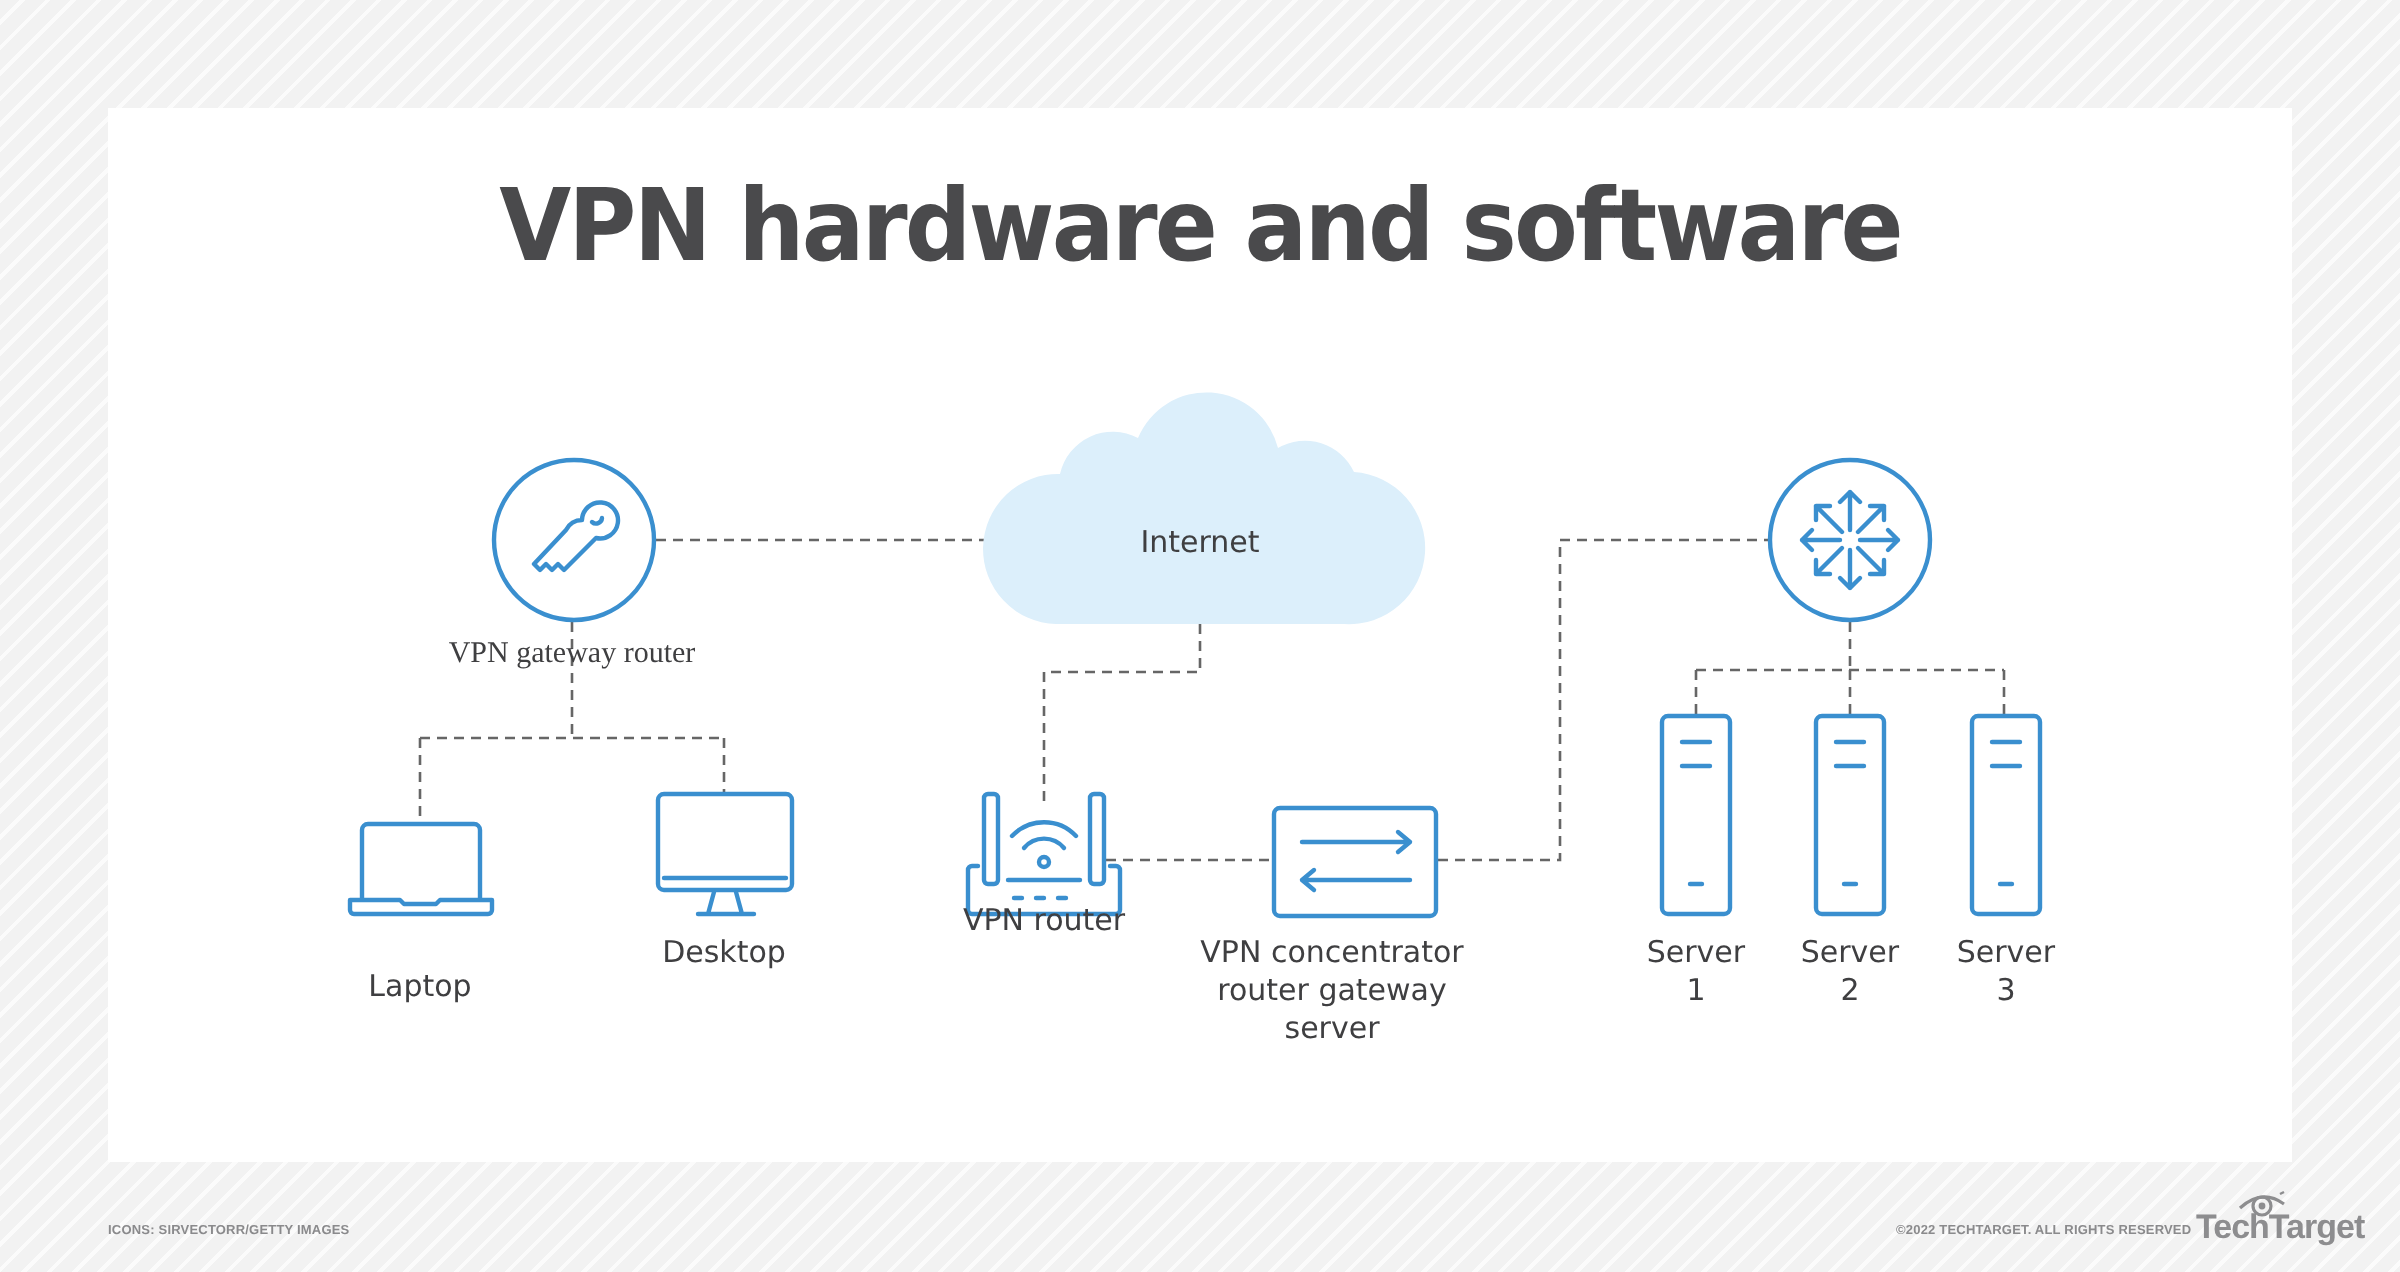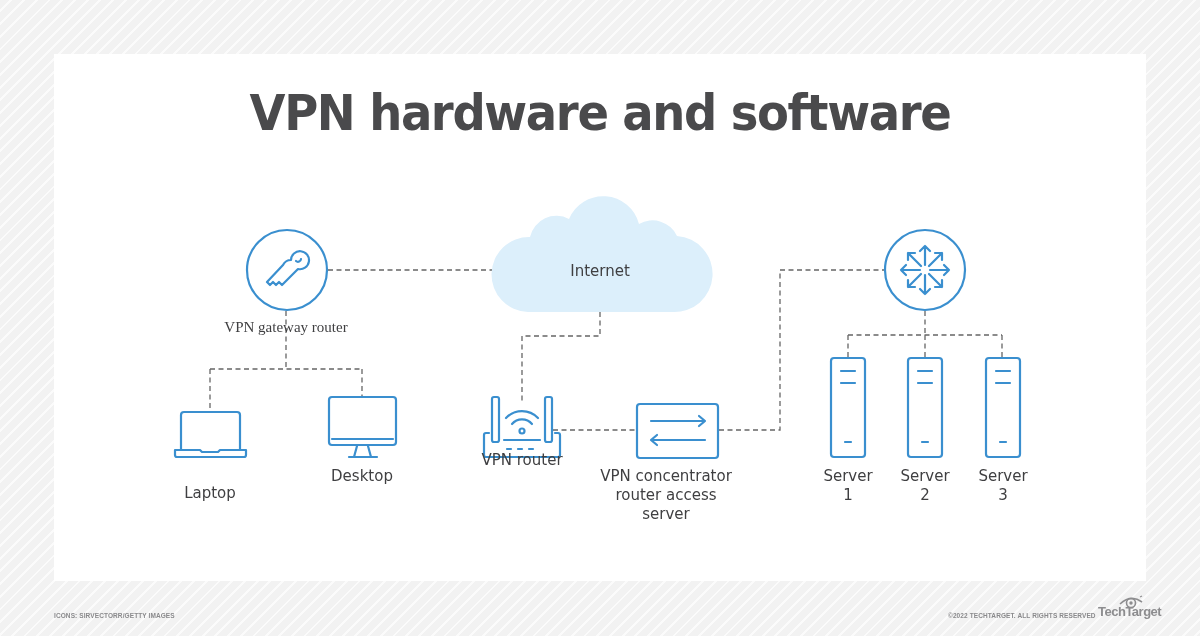--- a/index.html
+++ b/index.html
@@ -26,21 +26,21 @@
       white-space: nowrap;
     }
     .footer-left, .footer-right {
       position: absolute; top: 612px; font-size: 6.5px; font-weight: bold;
       color: #8a8a8c; letter-spacing: 0.1px; font-family: "Liberation Sans", sans-serif;
     }
     .footer-left { left: 54px; }
     .footer-right { left: 948px; }
     .brand {
       position: absolute; left: 1098px; top: 604px; font-family: "Liberation Sans", sans-serif;
-      font-weight: bold; font-size: 13px; color: #8d8d8f; letter-spacing: -0.5px;
+      font-weight: bold; font-size: 17px; color: #8d8d8f; letter-spacing: -0.5px;
     }
     .brand-eye { position: absolute; left: 1118px; top: 595px; }
   </style>
 </head>
 <body>
 
 <div class="card"></div>
 
 <div class="title">VPN hardware and software</div>
 
@@ -124,21 +124,21 @@
 </svg>
 
 <div class="lbl" style="left:186px; top:318px; width:200px;font-family:Liberation Serif, serif;">VPN gateway router</div>
 <div class="lbl" style="left:540px; top:262px; width:120px;">Internet</div>
 <div class="lbl" style="left:160px; top:467px; width:100px;margin-top:17px;">Laptop</div>
 <div class="lbl" style="left:312px; top:467px; width:100px;">Desktop</div>
 <div class="lbl" style="left:462px; top:451px; width:120px;">VPN router</div>
 
 <div class="lbl" style="left:586px; top:467px; width:160px;">
   <div>VPN concentrator</div>
-  <div>router access</div>
+  <div>router gateway</div>
   <div>server</div>
 </div>
 
 <div class="lbl" style="left:808px; top:467px; width:80px;">
   <div>Server</div>
   <div>1</div>
 </div>
 <div class="lbl" style="left:885px; top:467px; width:80px;">
   <div>Server</div>
   <div>2</div>

